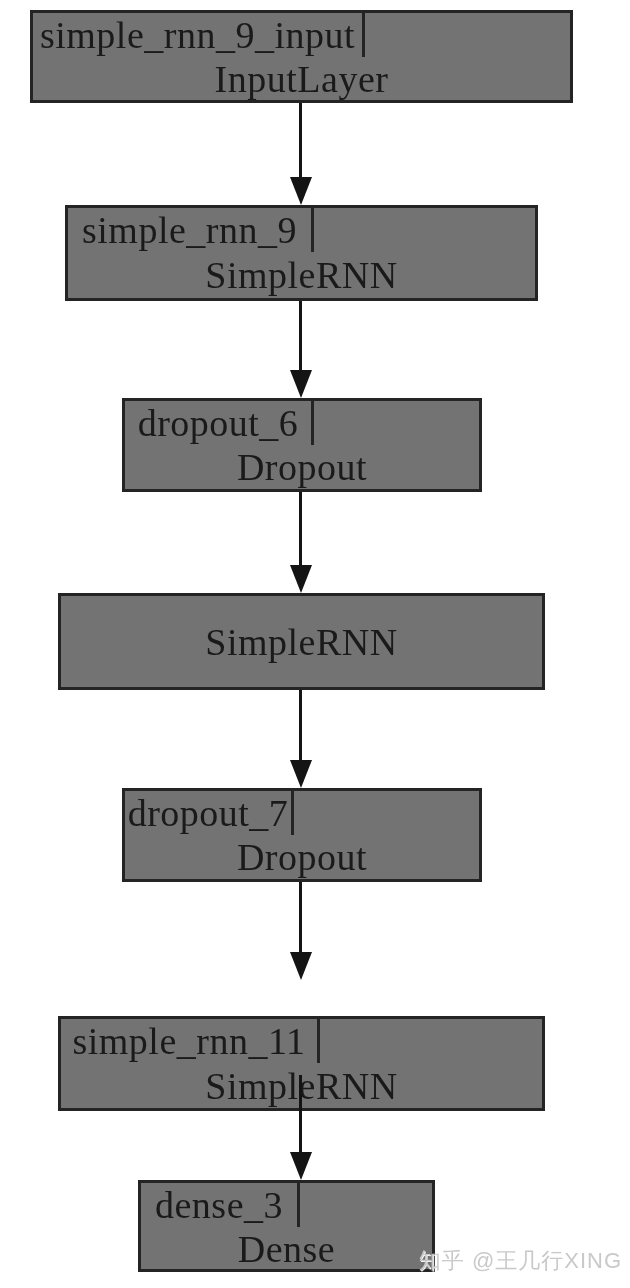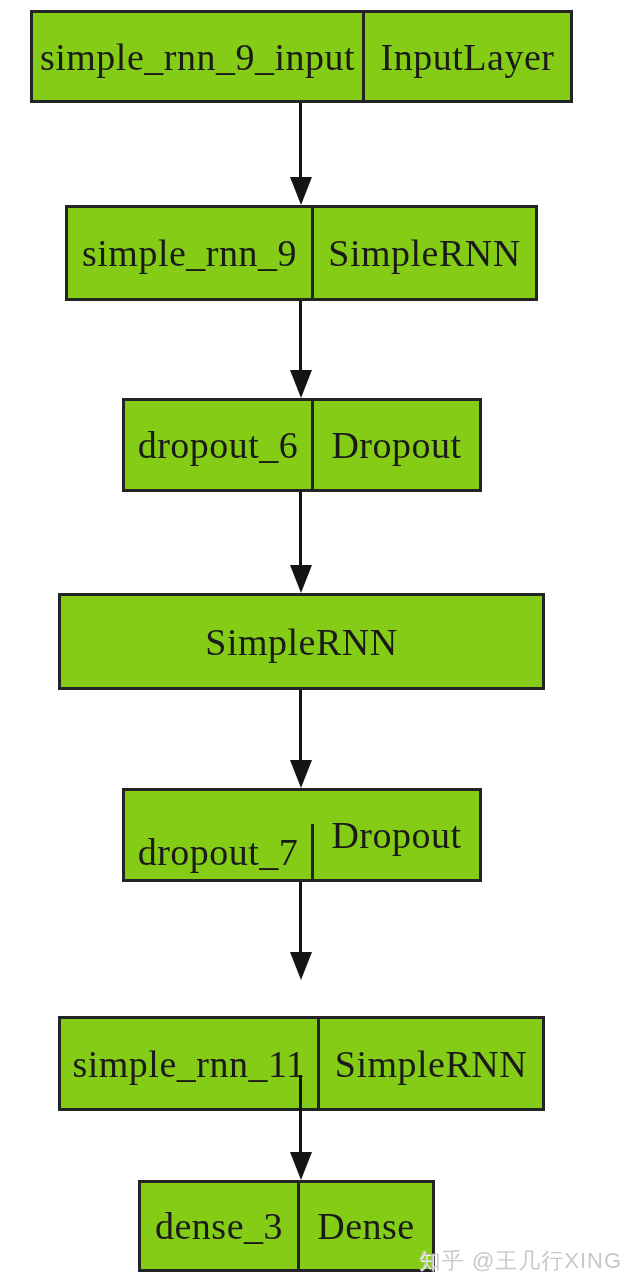--- a/index.html
+++ b/index.html
@@ -14,21 +14,22 @@
     background: #ffffff;
     overflow: hidden;
     font-family: "Liberation Serif", "DejaVu Serif", serif;
   }
   
   .node {
     position: absolute;
     display: flex;
     box-sizing: border-box;
     border: 3px solid #242424;
-    background: #84cc16;
+    background: #737373;
+    flex-direction: column;
   }
   .cell {
     display: flex;
     align-items: center;
     justify-content: center;
     box-sizing: border-box;
     font-size: 38px;
     color: #1a1a1a;
     white-space: nowrap;
     letter-spacing: 0.5px;
@@ -39,21 +40,21 @@
   
   .n1 { left: 30px;  top: 10px;   width: 543px; height: 93px; }
   .n1 .name { width: 332px; }
   .n2 { left: 65px;  top: 205px;  width: 473px; height: 96px; }
   .n2 .name { width: 246px; }
   .n3 { left: 122px; top: 398px;  width: 360px; height: 94px; }
   .n3 .name { width: 189px; }
   .n4 { left: 58px;  top: 593px;  width: 487px; height: 97px; }
   .n4 .name { width: 257px; }
   .n5 { left: 122px; top: 788px;  width: 360px; height: 94px; }
-  .n5 .name { width: 189px; margin-top: 33px; }
+  .n5 .name { width: 169px; }
   .n6 { left: 58px;  top: 1016px;  width: 487px; height: 95px; }
   .n6 .name { width: 259px; }
   .n7 { left: 138px; top: 1180px; width: 297px; height: 92px; }
   .n7 .name { width: 159px; }
 
   
   .arrow {
     position: absolute;
     left: 290px;
     width: 22px;

